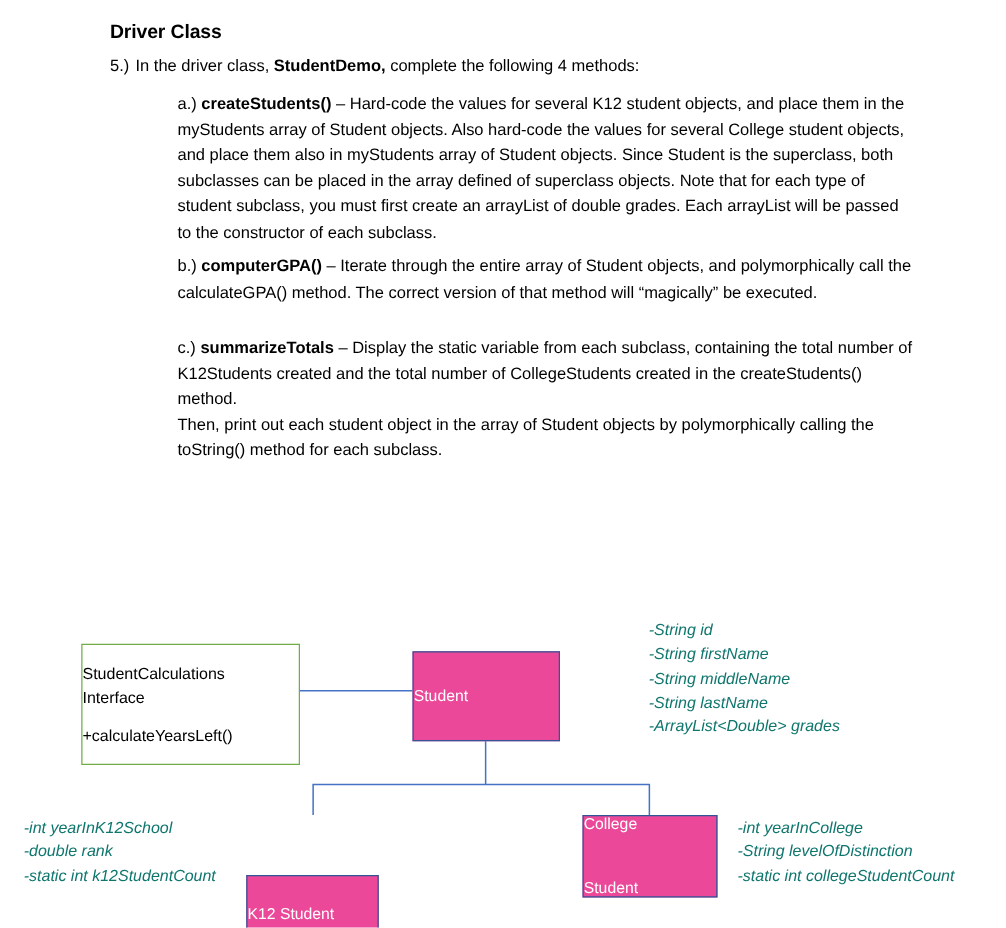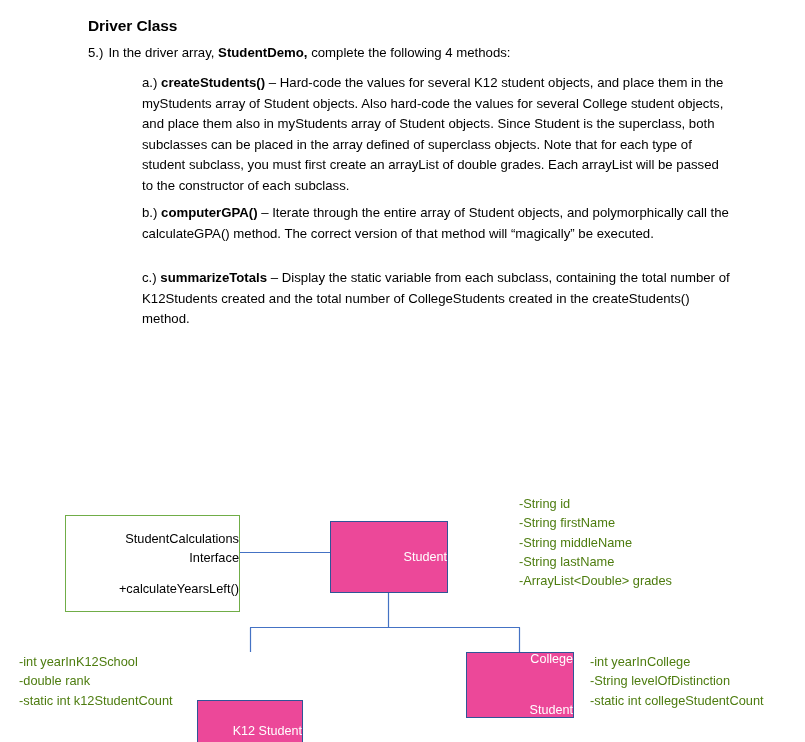--- a/index.html
+++ b/index.html
@@ -68,21 +68,21 @@
     position: absolute;
     left: 0;
     top: 0;
   }
 
   .node {
     position: absolute;
     box-sizing: border-box;
     display: flex;
     flex-direction: column;
-    align-items: flex-end;
+    align-items: flex-start;
     justify-content: center;
     text-align: center;
   }
   .node-class {
     background: #ec4899;
     border: 1px solid #2F5597;
     color: #ffffff;
     font-size: 12.6px;
     line-height: 17px;
   }
@@ -100,35 +100,36 @@
   .node-student   { left: 330px; top: 521px; width: 118px; height: 72px; }
   .node-k12       { left: 197px; top: 660px; width: 106px; height: 62px; margin-top: 40px; }
   .node-college   { left: 466px; top: 652px; width: 108px; height: 66px; gap: 34px; }
   .node-iface     { left: 65px;  top: 515px; width: 175px; height: 97px; }
 
   .attrs {
     position: absolute;
     font-size: 12.8px;
     line-height: 19.3px;
     white-space: pre;
-    color: #4d7c0f;
+    color: #0f766e;
+    font-style: italic;
   }
   .attrs-student  { left: 519px; top: 494px; }
   .attrs-k12      { left: 19px;  top: 652px; }
   .attrs-college  { left: 590px; top: 652px; }
 </style>
 </head>
 <body>
 
 <div class="doc">
 
   <div class="doc-title">Driver Class</div>
 
   <div class="intro-line">
-    <span class="intro-num">5.)</span><span>In the driver array, </span><span style="font-weight:bold">StudentDemo,</span><span> complete the following 4 methods:</span>
+    <span class="intro-num">5.)</span><span>In the driver class, </span><span style="font-weight:bold">StudentDemo,</span><span> complete the following 4 methods:</span>
   </div>
 
   <div class="para para-a">
     <p>
       <span>a.)</span>
       <span class="lead">createStudents()</span><span> – Hard-code the values for several K12 student objects, and place them in the myStudents array of Student objects.  Also hard-code the values for several College student objects, and place them also in myStudents array of Student objects.  Since Student is the superclass, both subclasses can be placed in the array defined of superclass objects.  Note that for each type of student subclass, you must first create an arrayList of double grades.  Each arrayList will be passed to the constructor of each subclass.</span>
     </p>
   </div>
 
   <div class="para para-b">
@@ -136,20 +137,21 @@
       <span>b.)</span>
       <span class="lead">computerGPA()</span><span> – Iterate through the entire array of Student objects, and polymorphically call the calculateGPA() method.  The correct version of that method will “magically” be executed.</span>
     </p>
   </div>
 
   <div class="para para-c">
     <p>
       <span>c.)</span>
       <span class="lead">summarizeTotals</span><span> – Display the static variable from each subclass, containing the total number of K12Students created and the total number of CollegeStudents created in the createStudents() method.</span>
     </p>
+    <p>Then, print out each student object in the array of Student objects by polymorphically calling the toString() method for each subclass.</p>
   </div>
 
 </div>
 
 <div class="diagram">
 
   <svg width="805" height="742">
 
     <line x1="240" y1="552.5" x2="330" y2="552.5" stroke="#4472C4" stroke-width="1.2"></line>
 

